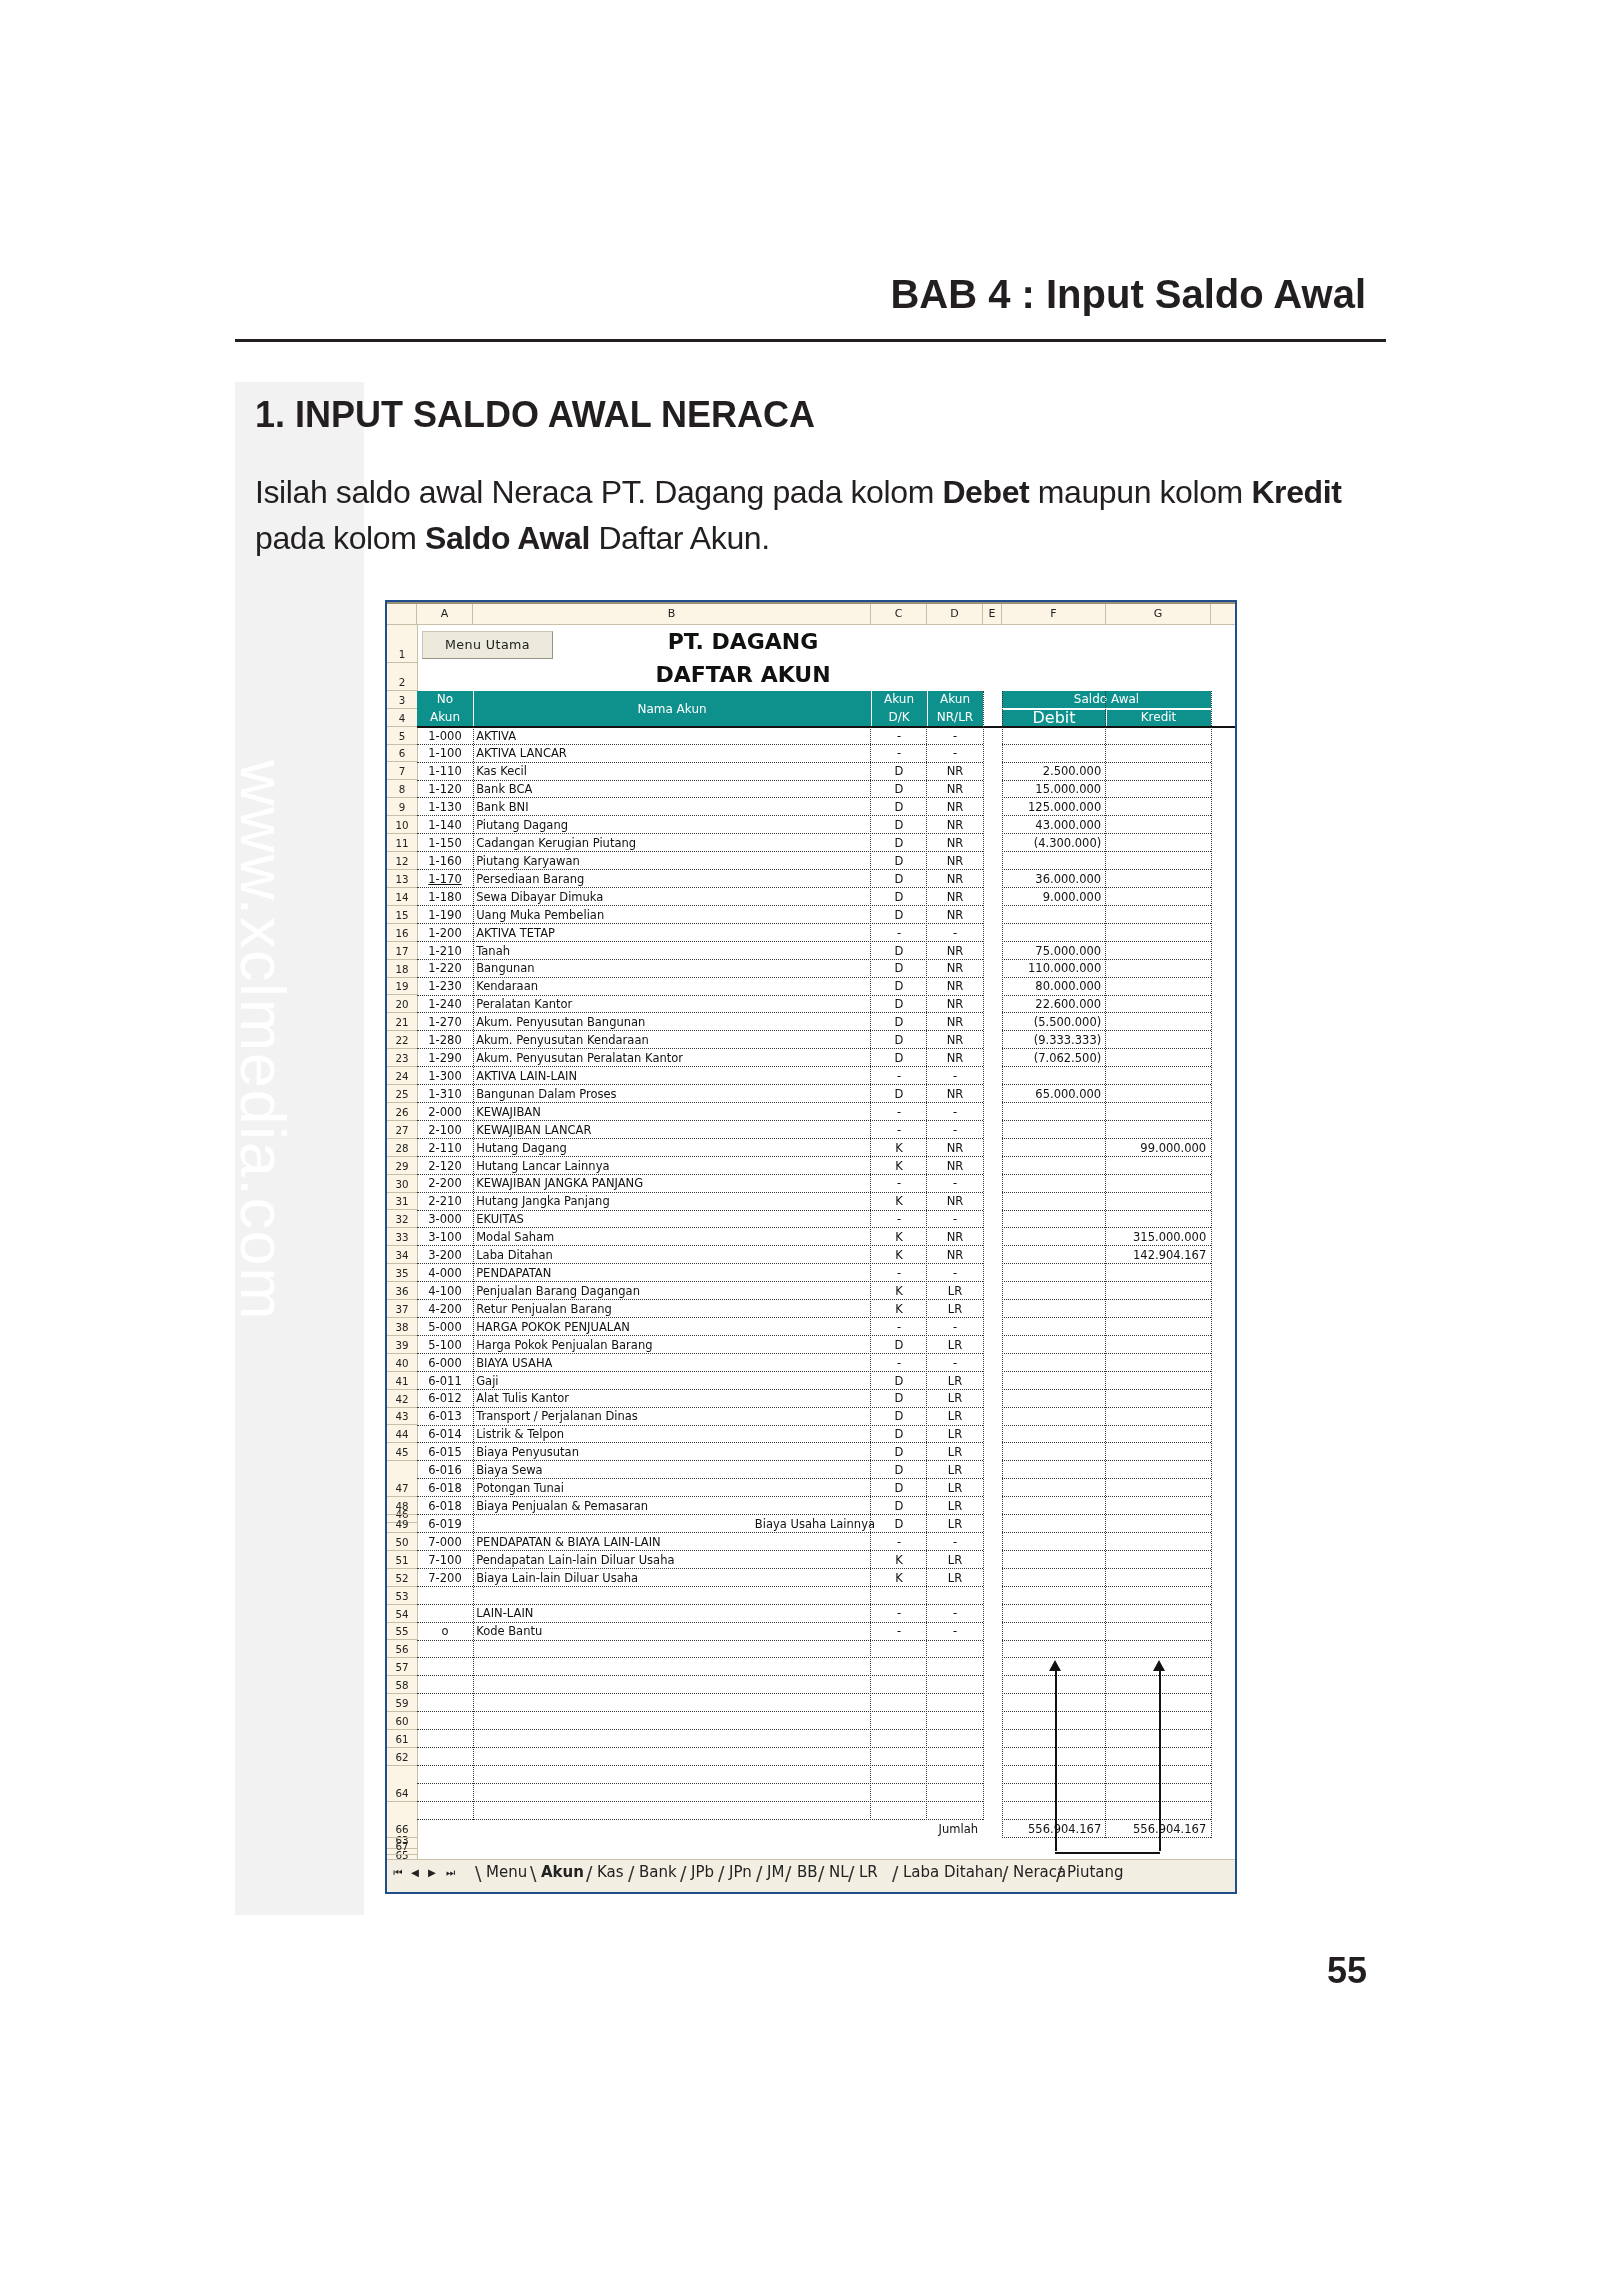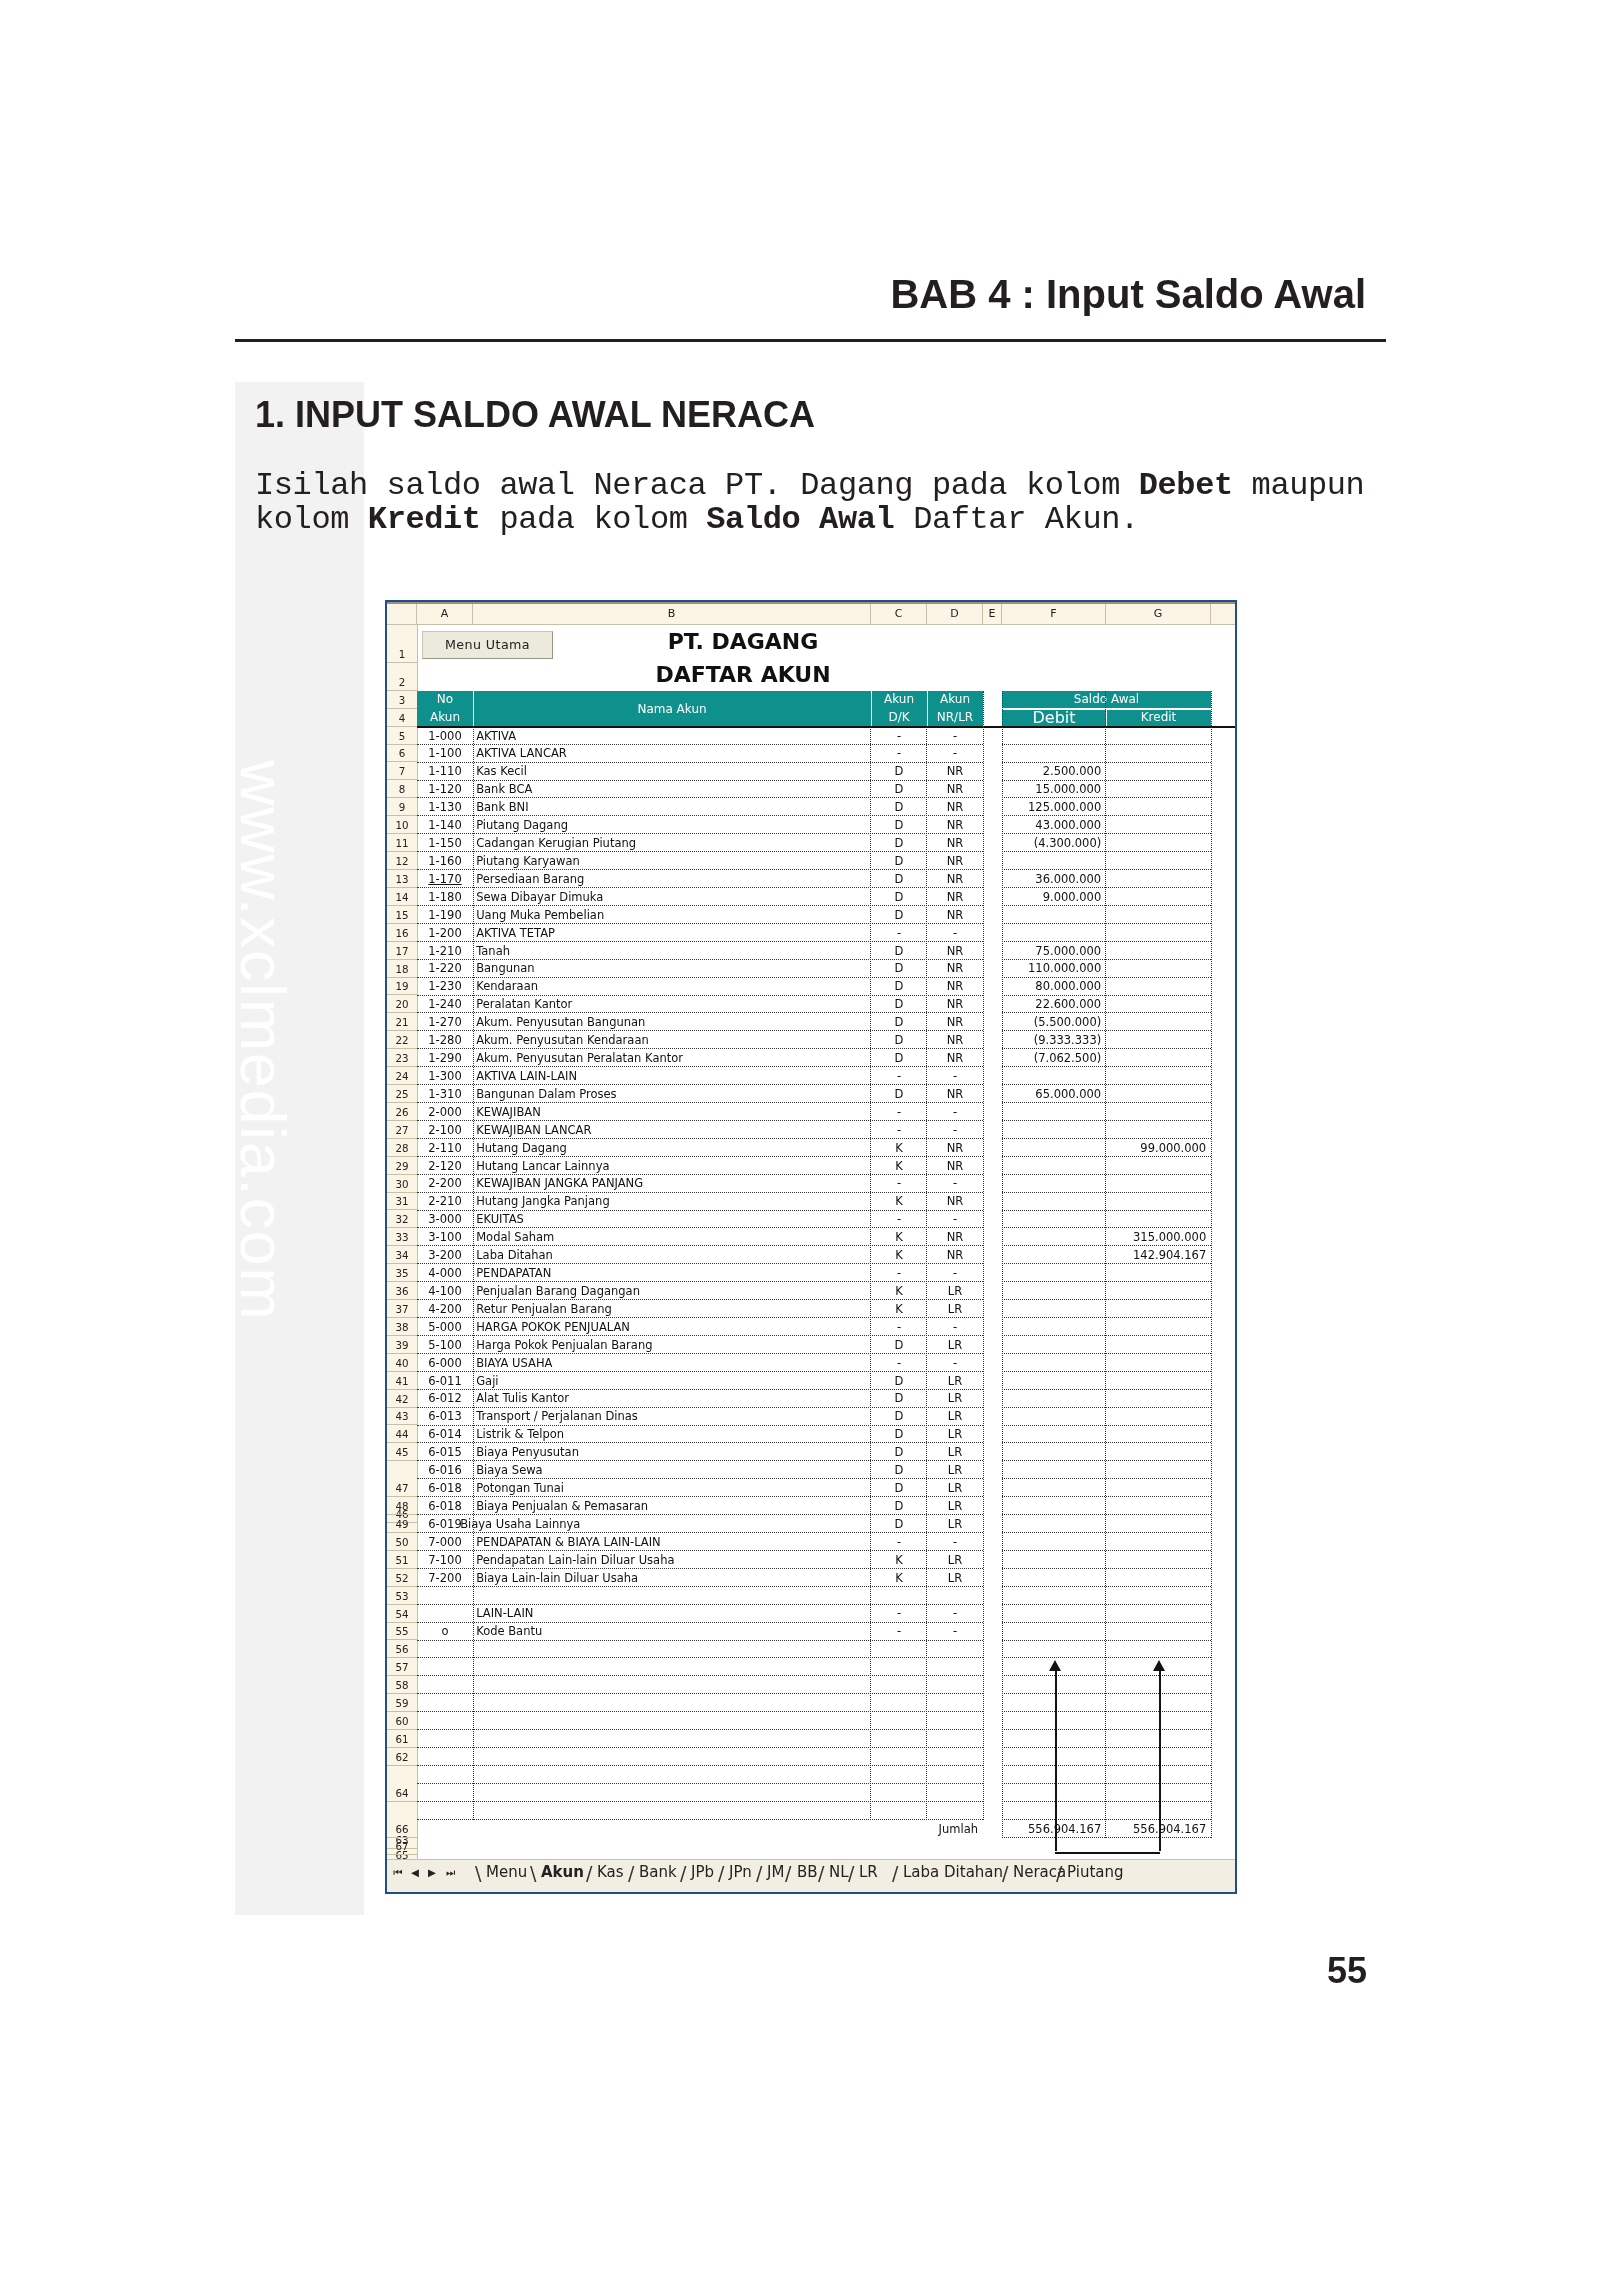--- a/index.html
+++ b/index.html
@@ -2,21 +2,21 @@
 <html style="font-size:12.7px"><head>
 <meta charset="utf-8">
 <style>
   html, body { margin: 0; padding: 0; background: #ffffff; }
   body { width: 1622px; height: 2295px; position: relative; overflow: hidden; font-family: "Liberation Sans", sans-serif; color: #231f20; }
   .chapter-title { position: absolute; right: 256px; top: 272px; font-family: "Liberation Sans", sans-serif; font-weight: bold; font-size: 40px; letter-spacing: 0px; }
   .rule { position: absolute; left: 235px; top: 339px; width: 1151px; height: 3.2px; background: #231f20; }
   .watermark-strip { position: absolute; left: 235px; top: 382px; width: 129px; height: 1533px; background: #f2f2f2; }
   .watermark-text { position: absolute; left: 299px; top: 760px; transform-origin: 0 0; transform: rotate(90deg); font-family: "Liberation Sans", sans-serif; font-size: 63px; color: #ffffff; white-space: nowrap; letter-spacing: 1.6px; }
   .section-title { position: absolute; left: 255px; top: 394px; font-weight: bold; font-size: 36px; }
-  .para { position: absolute; left: 255px; top: 469px; width: 1117px; font-family: Liberation Mono, monospace; font-size: 32px; line-height: 34px; letter-spacing: -0.4px; }
+  .para { position: absolute; left: 255px; top: 469px; width: 1117px; font-family: Liberation Sans, sans-serif; font-size: 32px; line-height: 46px; letter-spacing: -0.4px; }
   .para b { font-weight: bold; }
   .page-number { position: absolute; right: 255px; top: 1950px; font-weight: bold; font-size: 36px; }
 
   
   .xl-window { position: absolute; left: 385px; top: 600px; width: 852px; height: 1294px; border: 2.4px solid #1f4e8c; background: #ffffff; box-sizing: border-box; }
   .xl-inner { position: absolute; left: 0; top: 0; right: 0; bottom: 0; font-family: "DejaVu Sans", sans-serif; }
   .col-headers { position: absolute; left: 0; top: 0; height: 23px; right: 0; background: #fcf4e4; border-top: 2.4px solid #9c9078; border-bottom: 1.6px solid #c8bfa8; box-sizing: border-box; }
   .col-hdr { position: absolute; top: 0; height: 20.6px; font-size: 11px; line-height: 20.6px; text-align: center; border-right: 0.8px solid #c8bfa8; color: #222; box-sizing: border-box; }
   .row-headers { position: absolute; left: 0; top: 23px; width: 30px; bottom: 32px; background: #fcf4e4; border-right: 0.8px solid #c8bfa8; }
   .row-hdr { position: absolute; left: 0; width: 30px; font-size: 10.3px; text-align: center; color: #222; border-bottom: 0.8px solid #c8bfa8; box-sizing: border-box; display: flex; align-items: flex-end; justify-content: center; padding-bottom: 1.6px; }
@@ -501,21 +501,21 @@
         <div class="grid-h" style="left: 615px; top: 894px; width: 209px;"></div>
         <div class="cell" style="left: 30px; width: 56px; top: 895px; text-align: center;">6-018</div>
         <div class="cell" style="left: 86px; width: 398px; top: 895px; text-align: left; padding: 0px 0px 0px 3.2px;">Biaya Penjualan &amp; Pemasaran</div>
         <div class="cell" style="left: 484px; width: 56px; top: 895px; text-align: center;">D</div>
         <div class="cell" style="left: 540px; width: 56px; top: 895px; text-align: center;">LR</div>
         <div class="cell" style="left: 615px; width: 104px; top: 895px; text-align: right; padding: 0px 4.8px 0px 0px;"></div>
         <div class="cell" style="left: 719px; width: 105px; top: 895px; text-align: right; padding: 0px 4.8px 0px 0px;"></div>
         <div class="grid-h" style="left: 30px; top: 912px; width: 566px;"></div>
         <div class="grid-h" style="left: 615px; top: 912px; width: 209px;"></div>
         <div class="cell" style="left: 30px; width: 56px; top: 913px; text-align: center;">6-019</div>
-        <div class="cell" style="left: 70px; width: 398px; top: 913px; text-align: left; padding: 0px 0px 0px 3.2px;">Biaya Usaha Lainnya</div>
+        <div class="cell" style="left: 90px; width: 398px; top: 913px; text-align: right; padding: 0px 0px 0px 3.2px;">Biaya Usaha Lainnya</div>
         <div class="cell" style="left: 484px; width: 56px; top: 913px; text-align: center;">D</div>
         <div class="cell" style="left: 540px; width: 56px; top: 913px; text-align: center;">LR</div>
         <div class="cell" style="left: 615px; width: 104px; top: 913px; text-align: right; padding: 0px 4.8px 0px 0px;"></div>
         <div class="cell" style="left: 719px; width: 105px; top: 913px; text-align: right; padding: 0px 4.8px 0px 0px;"></div>
         <div class="grid-h" style="left: 30px; top: 930px; width: 566px;"></div>
         <div class="grid-h" style="left: 615px; top: 930px; width: 209px;"></div>
         <div class="cell" style="left: 30px; width: 56px; top: 931px; text-align: center;">7-000</div>
         <div class="cell" style="left: 86px; width: 398px; top: 931px; text-align: left; padding: 0px 0px 0px 3.2px;">PENDAPATAN &amp; BIAYA LAIN-LAIN</div>
         <div class="cell" style="left: 484px; width: 56px; top: 931px; text-align: center;">-</div>
         <div class="cell" style="left: 540px; width: 56px; top: 931px; text-align: center;">-</div>

